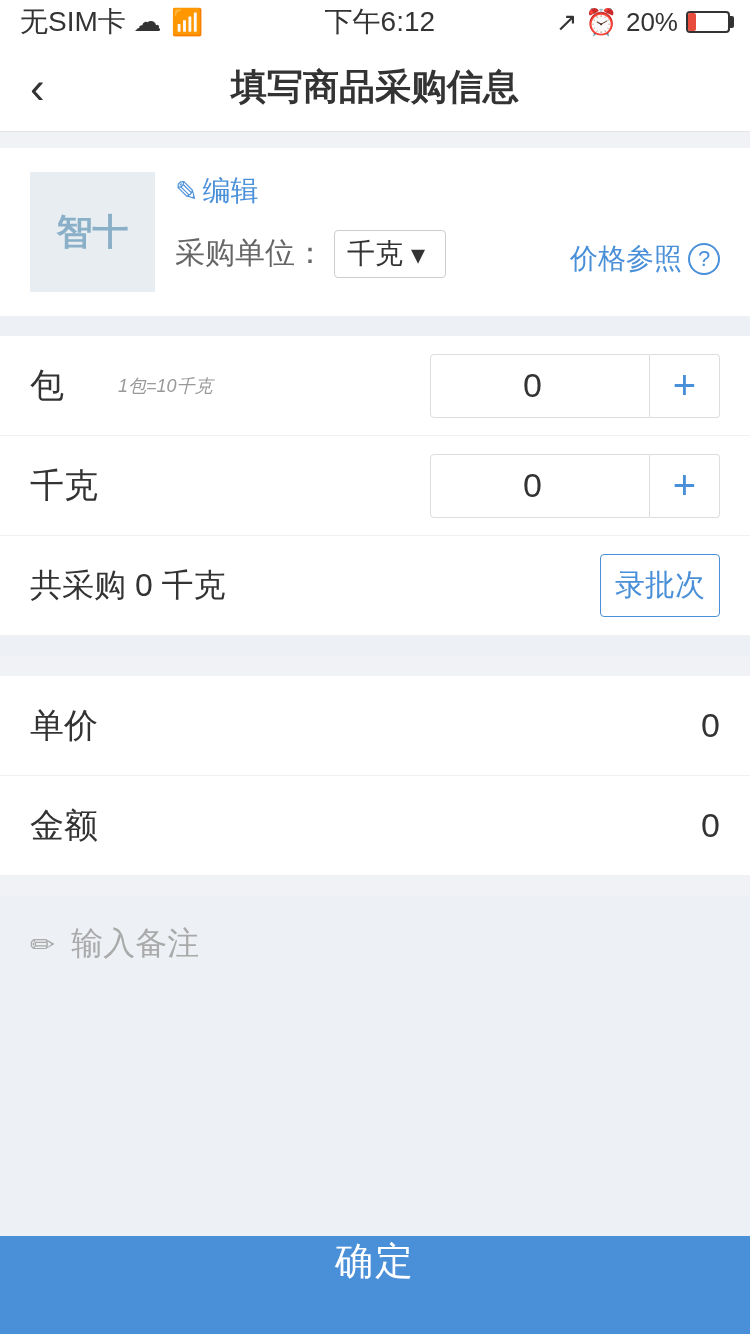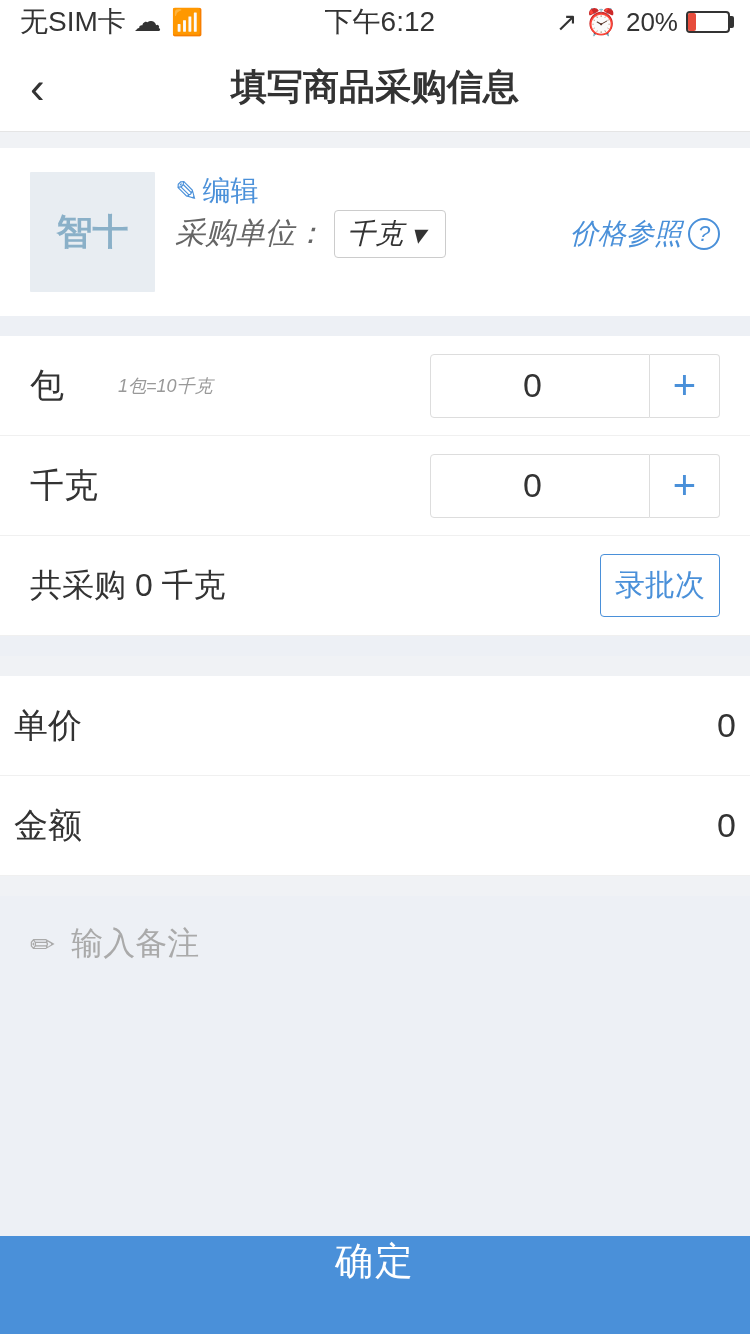--- a/index.html
+++ b/index.html
@@ -114,23 +114,23 @@
     }
     .edit-btn {
       font-size: 28px;
       color: #4a90d9;
       display: flex;
       align-items: center;
       gap: 4px;
     }
     .unit-row {
       display: flex;
-      align-items: center;
+      align-items: flex-end;
       justify-content: space-between;
-      font-style: italic;
+      margin-top: 20px;
     }
     .unit-label {
       font-size: 30px;
       color: #666;
     }
     .unit-select {
       border: 1px solid #ccc;
       border-radius: 4px;
       padding: 4px 20px 4px 12px;
       font-size: 28px;
@@ -237,21 +237,21 @@
 
     
     .price-section {
       background: #fff;
       margin-top: 20px;
     }
     .price-row {
       display: flex;
       align-items: center;
       justify-content: space-between;
-      padding: 0 14px;
+      padding: 0 30px;
       height: 100px;
       border-bottom: 1px solid #f0f0f0;
     }
     .price-row-label {
       font-size: 34px;
       color: #333;
     }
     .price-row-value {
       font-size: 34px;
       color: #333;

